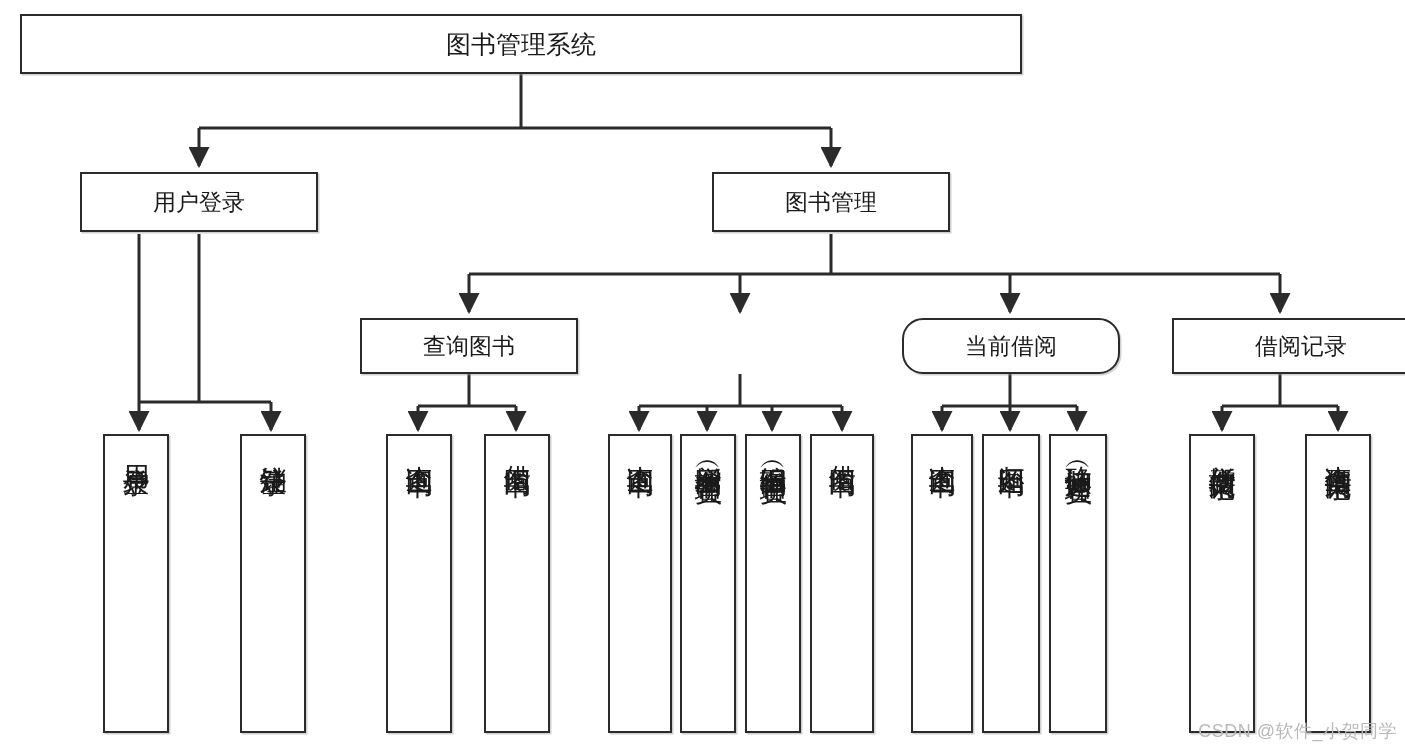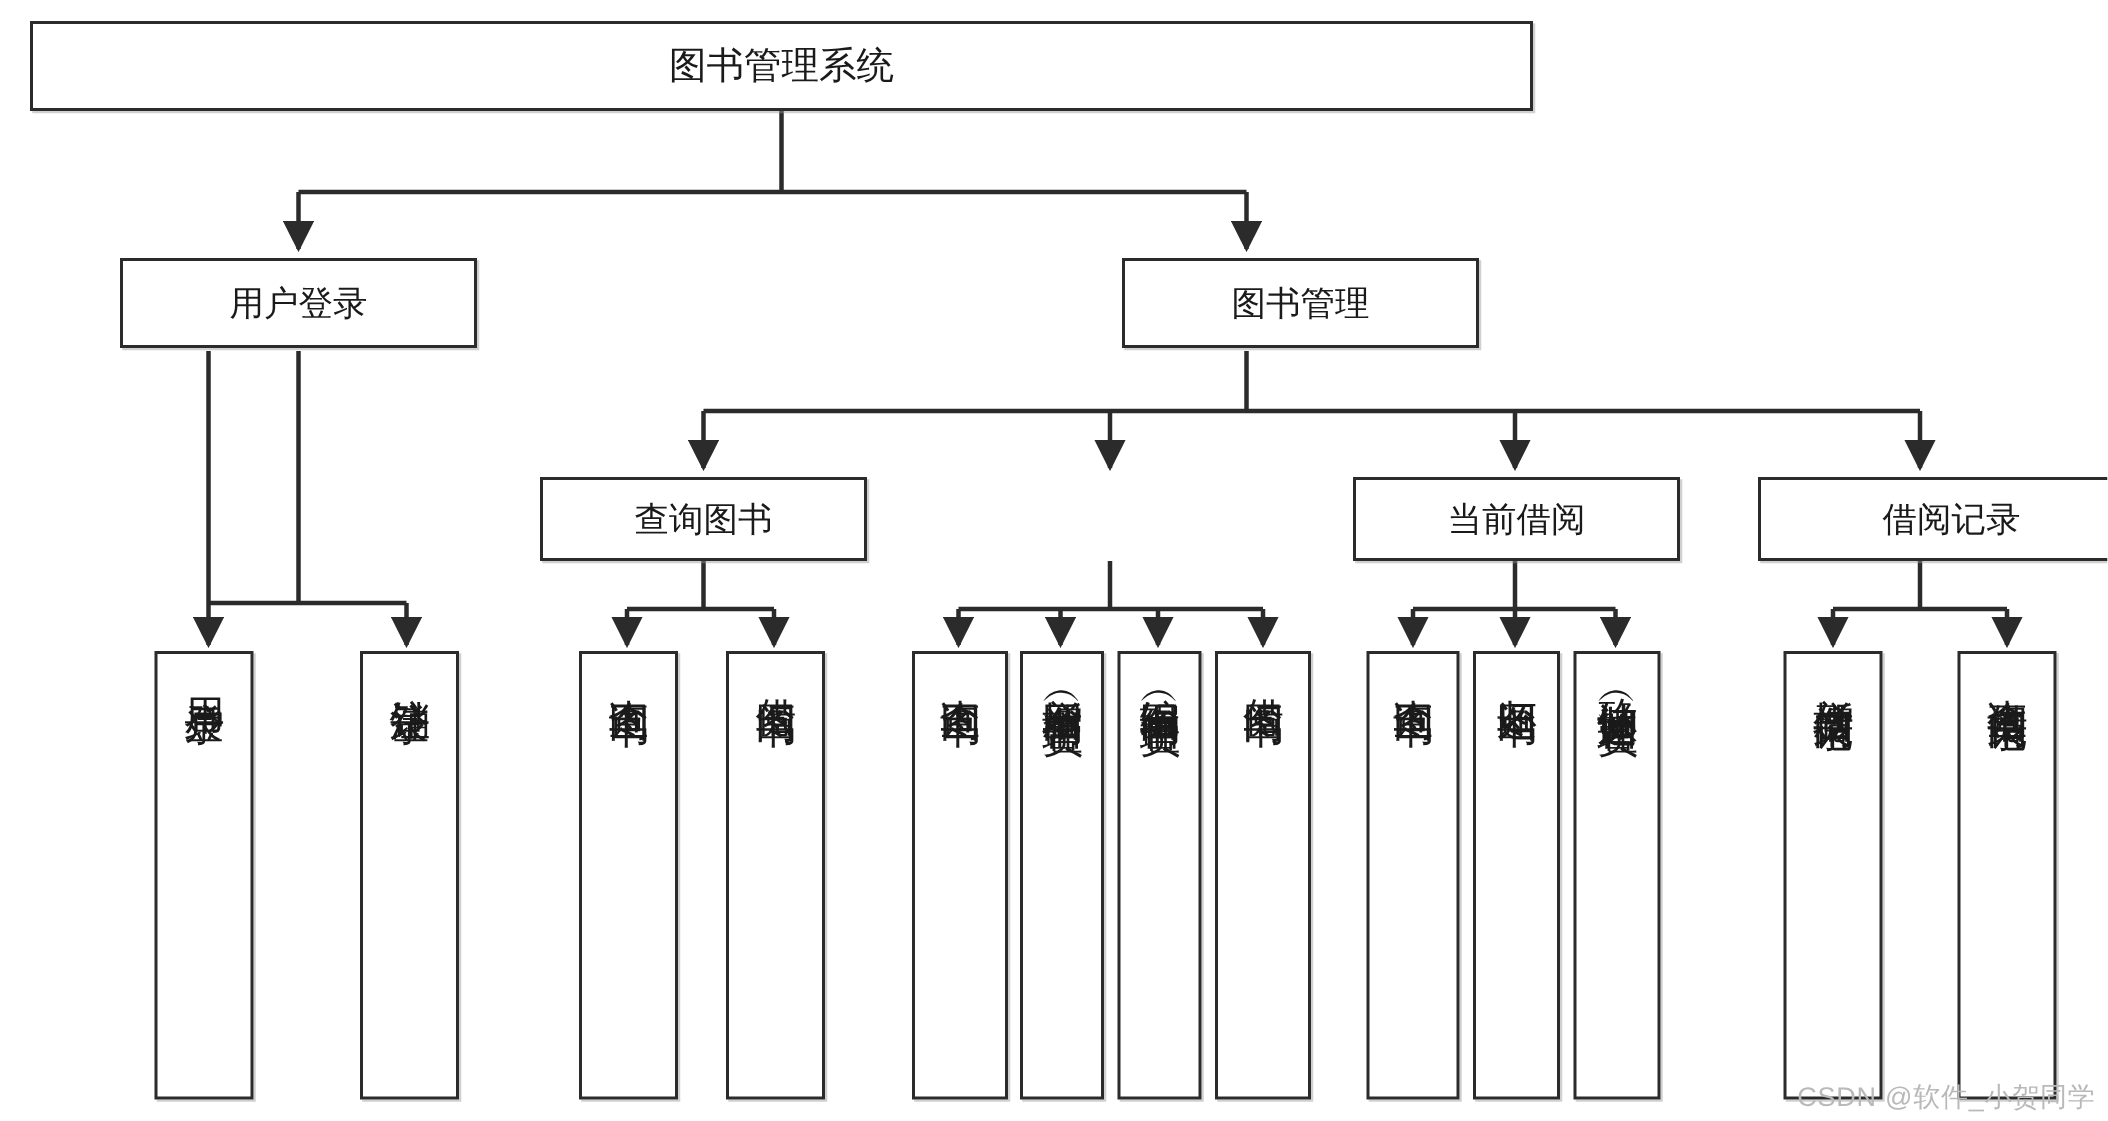--- a/index.html
+++ b/index.html
@@ -137,30 +137,30 @@
   </svg>
 
   <div class="node root" style="left:20px; top:14px; width:1002px; height:60px;">
     <span class="label">图书管理系统</span>
   </div>
 
   <div class="node branch" style="left:80px; top:172px; width:238px; height:60px;">
     <span class="label">用户登录</span>
   </div>
 
-  <div class="node branch" style="left:748px; top:172px; width:238px; height:60px;">
+  <div class="node branch" style="left:712px; top:172px; width:238px; height:60px;">
     <span class="label">图书管理</span>
   </div>
 
   <div class="node branch" style="left:360px; top:318px; width:218px; height:56px;">
     <span class="label">查询图书</span>
   </div>
 
 
-  <div class="node branch" style="left:902px; top:318px; width:218px; height:56px;">
+  <div class="node branch" style="left:902px; top:318px; width:218px; height:56px;border-radius:21px;">
     <span class="label">当前借阅</span>
   </div>
 
   <div class="node branch" style="left:1172px; top:318px; width:258px; height:56px;">
     <span class="label">借阅记录</span>
   </div>
 
   <div class="node leaf" style="left:103px; top:434px; width:66px; height:299px;">
     <span class="label">用户登录</span>
   </div>

